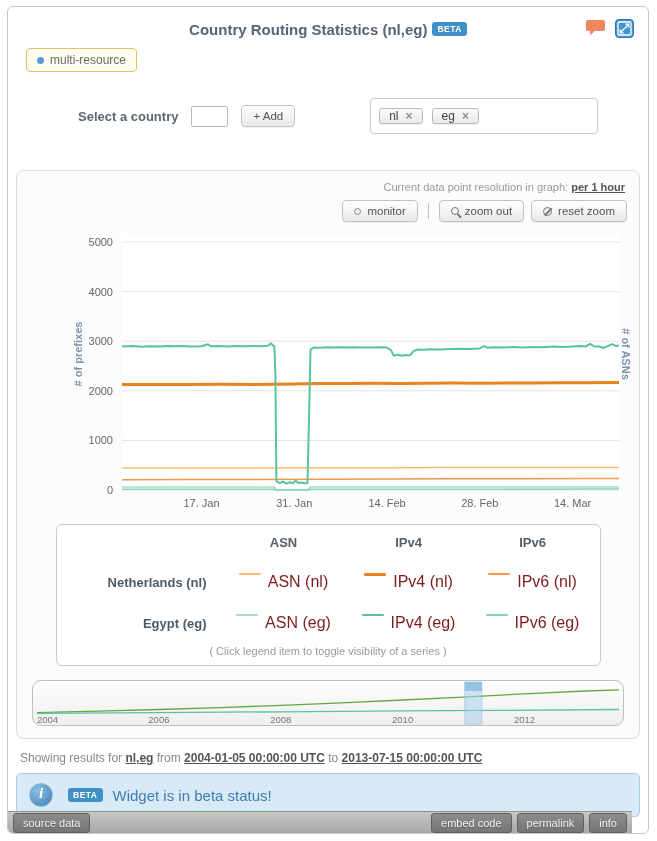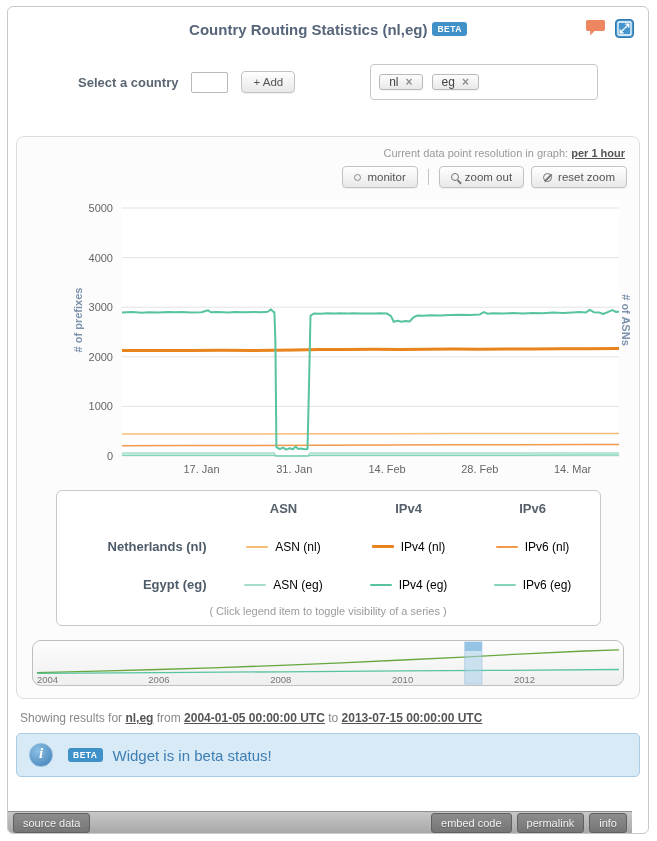--- a/index.html
+++ b/index.html
@@ -54,21 +54,21 @@
   #main-chart text { font-family:"Liberation Sans",sans-serif; font-size:11px; fill:#666; }
   .ylab { position:absolute; width:120px; text-align:center; font-size:11px; font-weight:bold; color:#7d93ad; top:124px; }
   .ylab-left { left:-9px; transform:rotate(-90deg); }
   .ylab-right { right:-56px; transform:rotate(90deg); }
 
   
   .legend { width:545px; margin:8px auto 0; border:1px solid #c9c9c9; border-radius:6px; background:#fff; padding:10px 8px 8px; }
   .lgrid { display:grid; grid-template-columns:158px 122px 128px 120px; row-gap:23px; align-items:center; }
   .lhead { text-align:center; font-size:13px; font-weight:bold; color:#56606b; }
   .lrowlab { text-align:right; padding-right:16px; font-size:13px; font-weight:bold; color:#4e5b68; }
-  .litem { display:flex; align-items:center; gap:7px; justify-content:center; font-size:12px; color:#000000; }
+  .litem { display:flex; align-items:flex-start; gap:7px; justify-content:center; font-size:16px; color:#7f1d1d; }
   .sample { display:inline-block; width:22px; border-radius:1px; }
   .lhint { text-align:center; font-size:11px; color:#9a9a9a; margin-top:13px; }
 
   
   .timeline { position:relative; margin:14px 5px 2px; height:46px; border:1px solid #bfbfbf; border-radius:9px;
               background:linear-gradient(#fdfdfd,#efefef); overflow:hidden; }
   .timeline svg { display:block; width:100%; height:100%; }
   #timeline-chart text { font-family:"Liberation Sans",sans-serif; font-size:9.5px; fill:#777; }
 
   
@@ -110,20 +110,24 @@
       <button class="icon-btn" data-interactable="true">
         <svg width="19" height="19" viewBox="0 0 19 19">
             <rect x="0.5" y="0.5" width="18" height="18" rx="3.5" fill="#4694cd" stroke="#2e78ad"></rect>
             <rect x="3" y="3" width="13" height="13" rx="1" fill="none" stroke="#ffffff" stroke-width="1.3"></rect>
             <path d="M5.2 13.8 L9 10 M5.2 13.8 v-3 M5.2 13.8 h3 M13.8 5.2 L10 9 M13.8 5.2 h-3 M13.8 5.2 v3" stroke="#fff" stroke-width="1.3" fill="none" stroke-linecap="round"></path>
           </svg>
       </button>
     </div>
   </div>
 
+  <div class="pill" data-interactable="true">
+    <span class="dot" data-interactable="false"></span>
+    <span data-interactable="false">multi-resource</span>
+  </div>
 
   <div class="selector-row" data-interactable="false">
     <span class="sel-label" data-interactable="false">Select a country</span>
     <input class="country-input" data-interactable="true" value="" style="">
     <button class="gbtn" data-interactable="true">+ Add</button>
     <div class="tagbox" data-interactable="false">
       <span class="tag" data-interactable="true">
         <span data-interactable="false">nl</span>
         <span class="x" data-interactable="true">×</span>
       </span>

